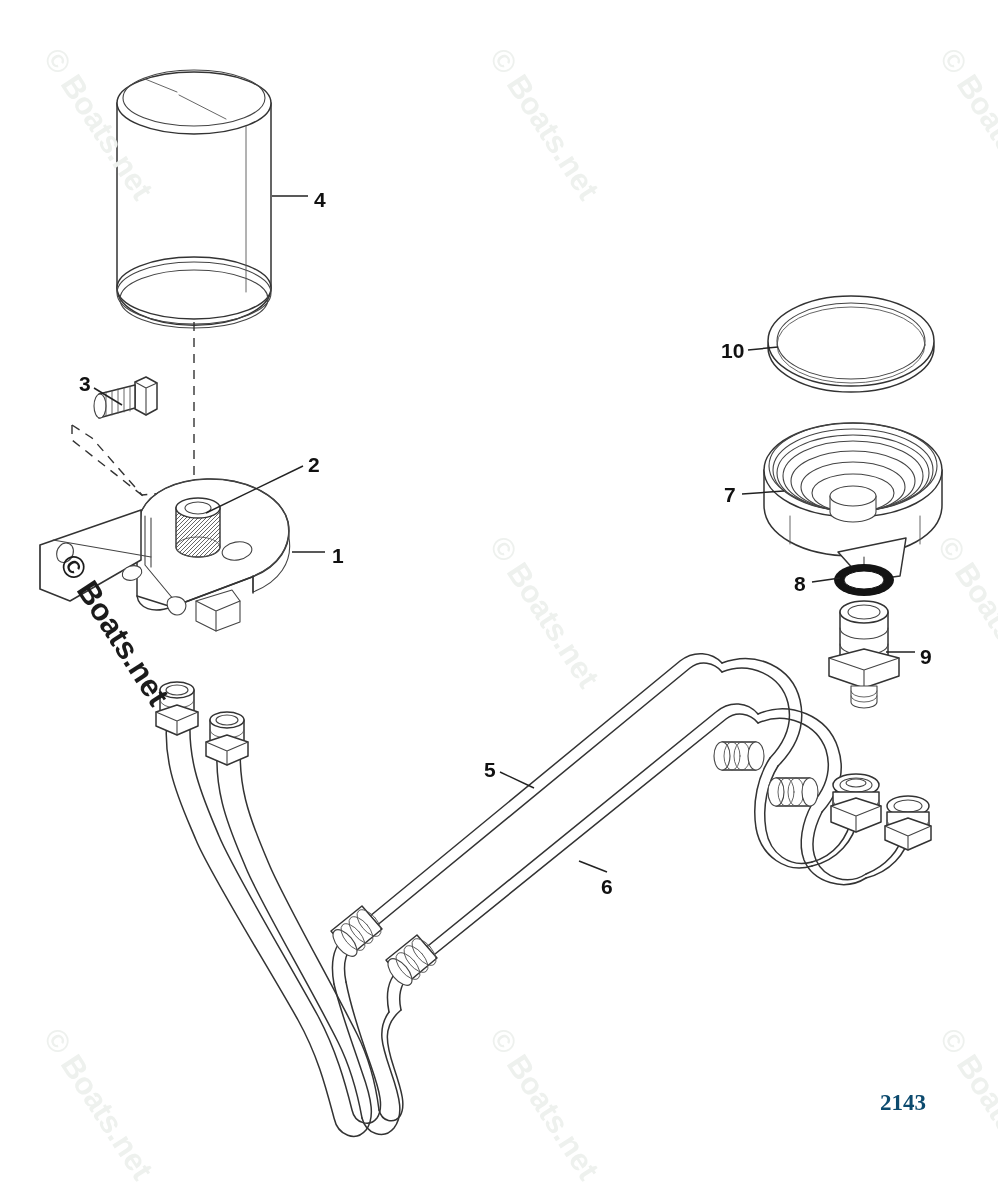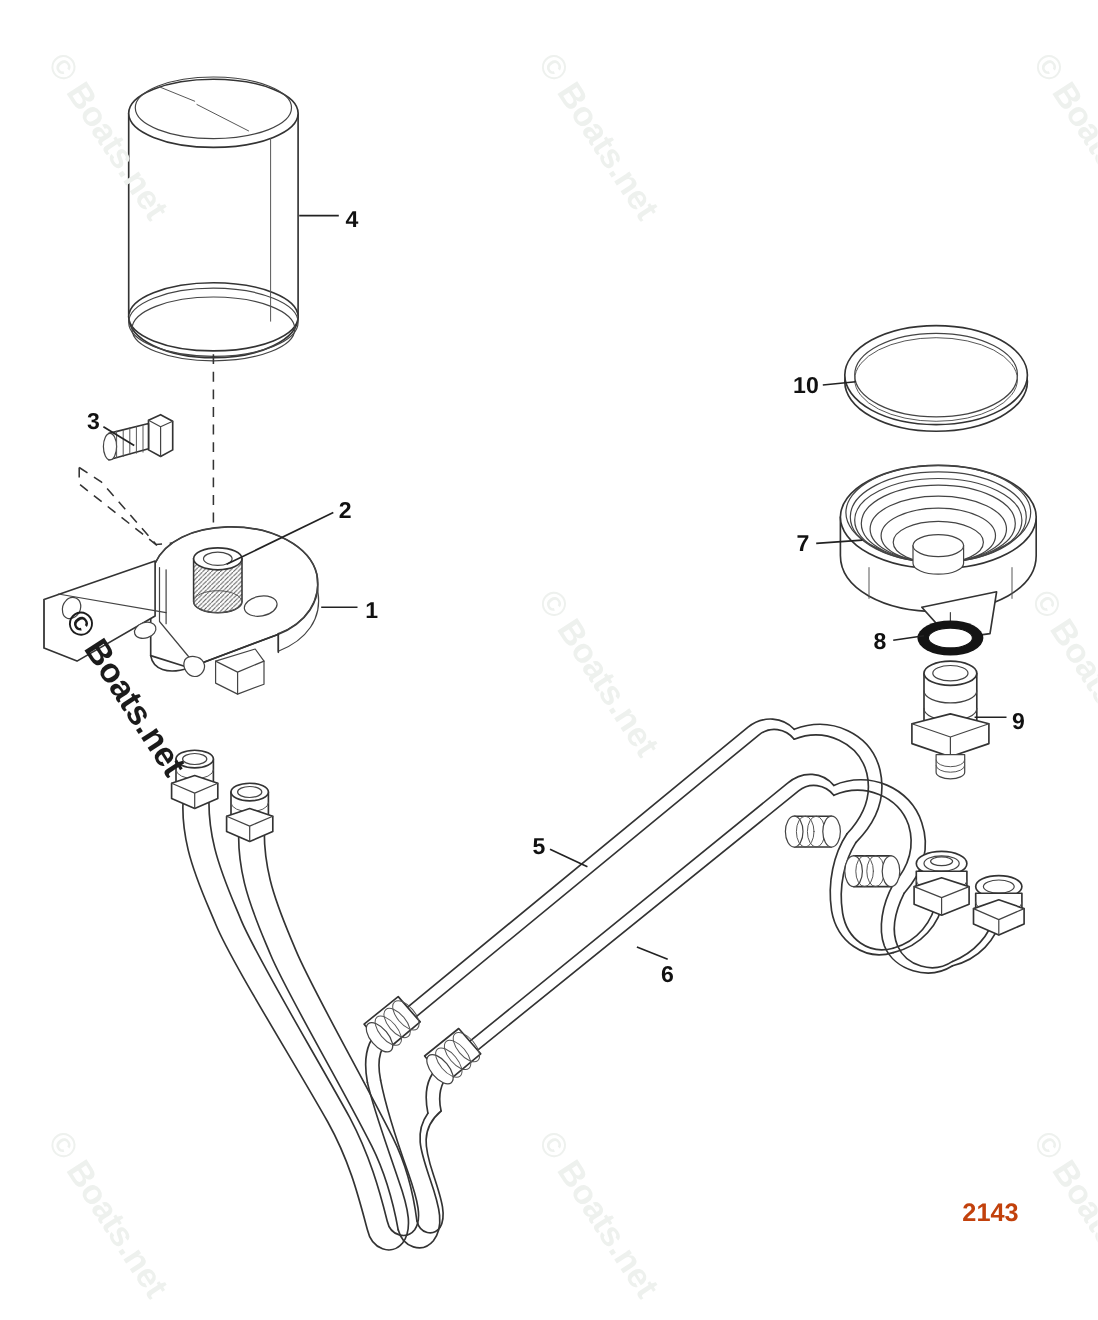--- a/index.html
+++ b/index.html
@@ -50,24 +50,24 @@
     font-weight: bold;
     font-size: 21px;
     color: #111111;
     z-index: 4;
     white-space: nowrap;
   }
   #diagram-id {
     position: absolute;
     right: 72px;
     bottom: 84px;
-    font-family: Liberation Sans, sans-serif;
+    font-family: Liberation Serif, serif;
     font-weight: bold;
     font-size: 23px;
-    color: #c2410c;
+    color: #0c4a6e;
     z-index: 4;
   }
 </style>
 </head>
 <body>
 
 <div id="page">
 
   <svg id="diagram-svg" width="998" height="1200" viewBox="0 0 998 1200" xmlns="http://www.w3.org/2000/svg">
     <defs>

